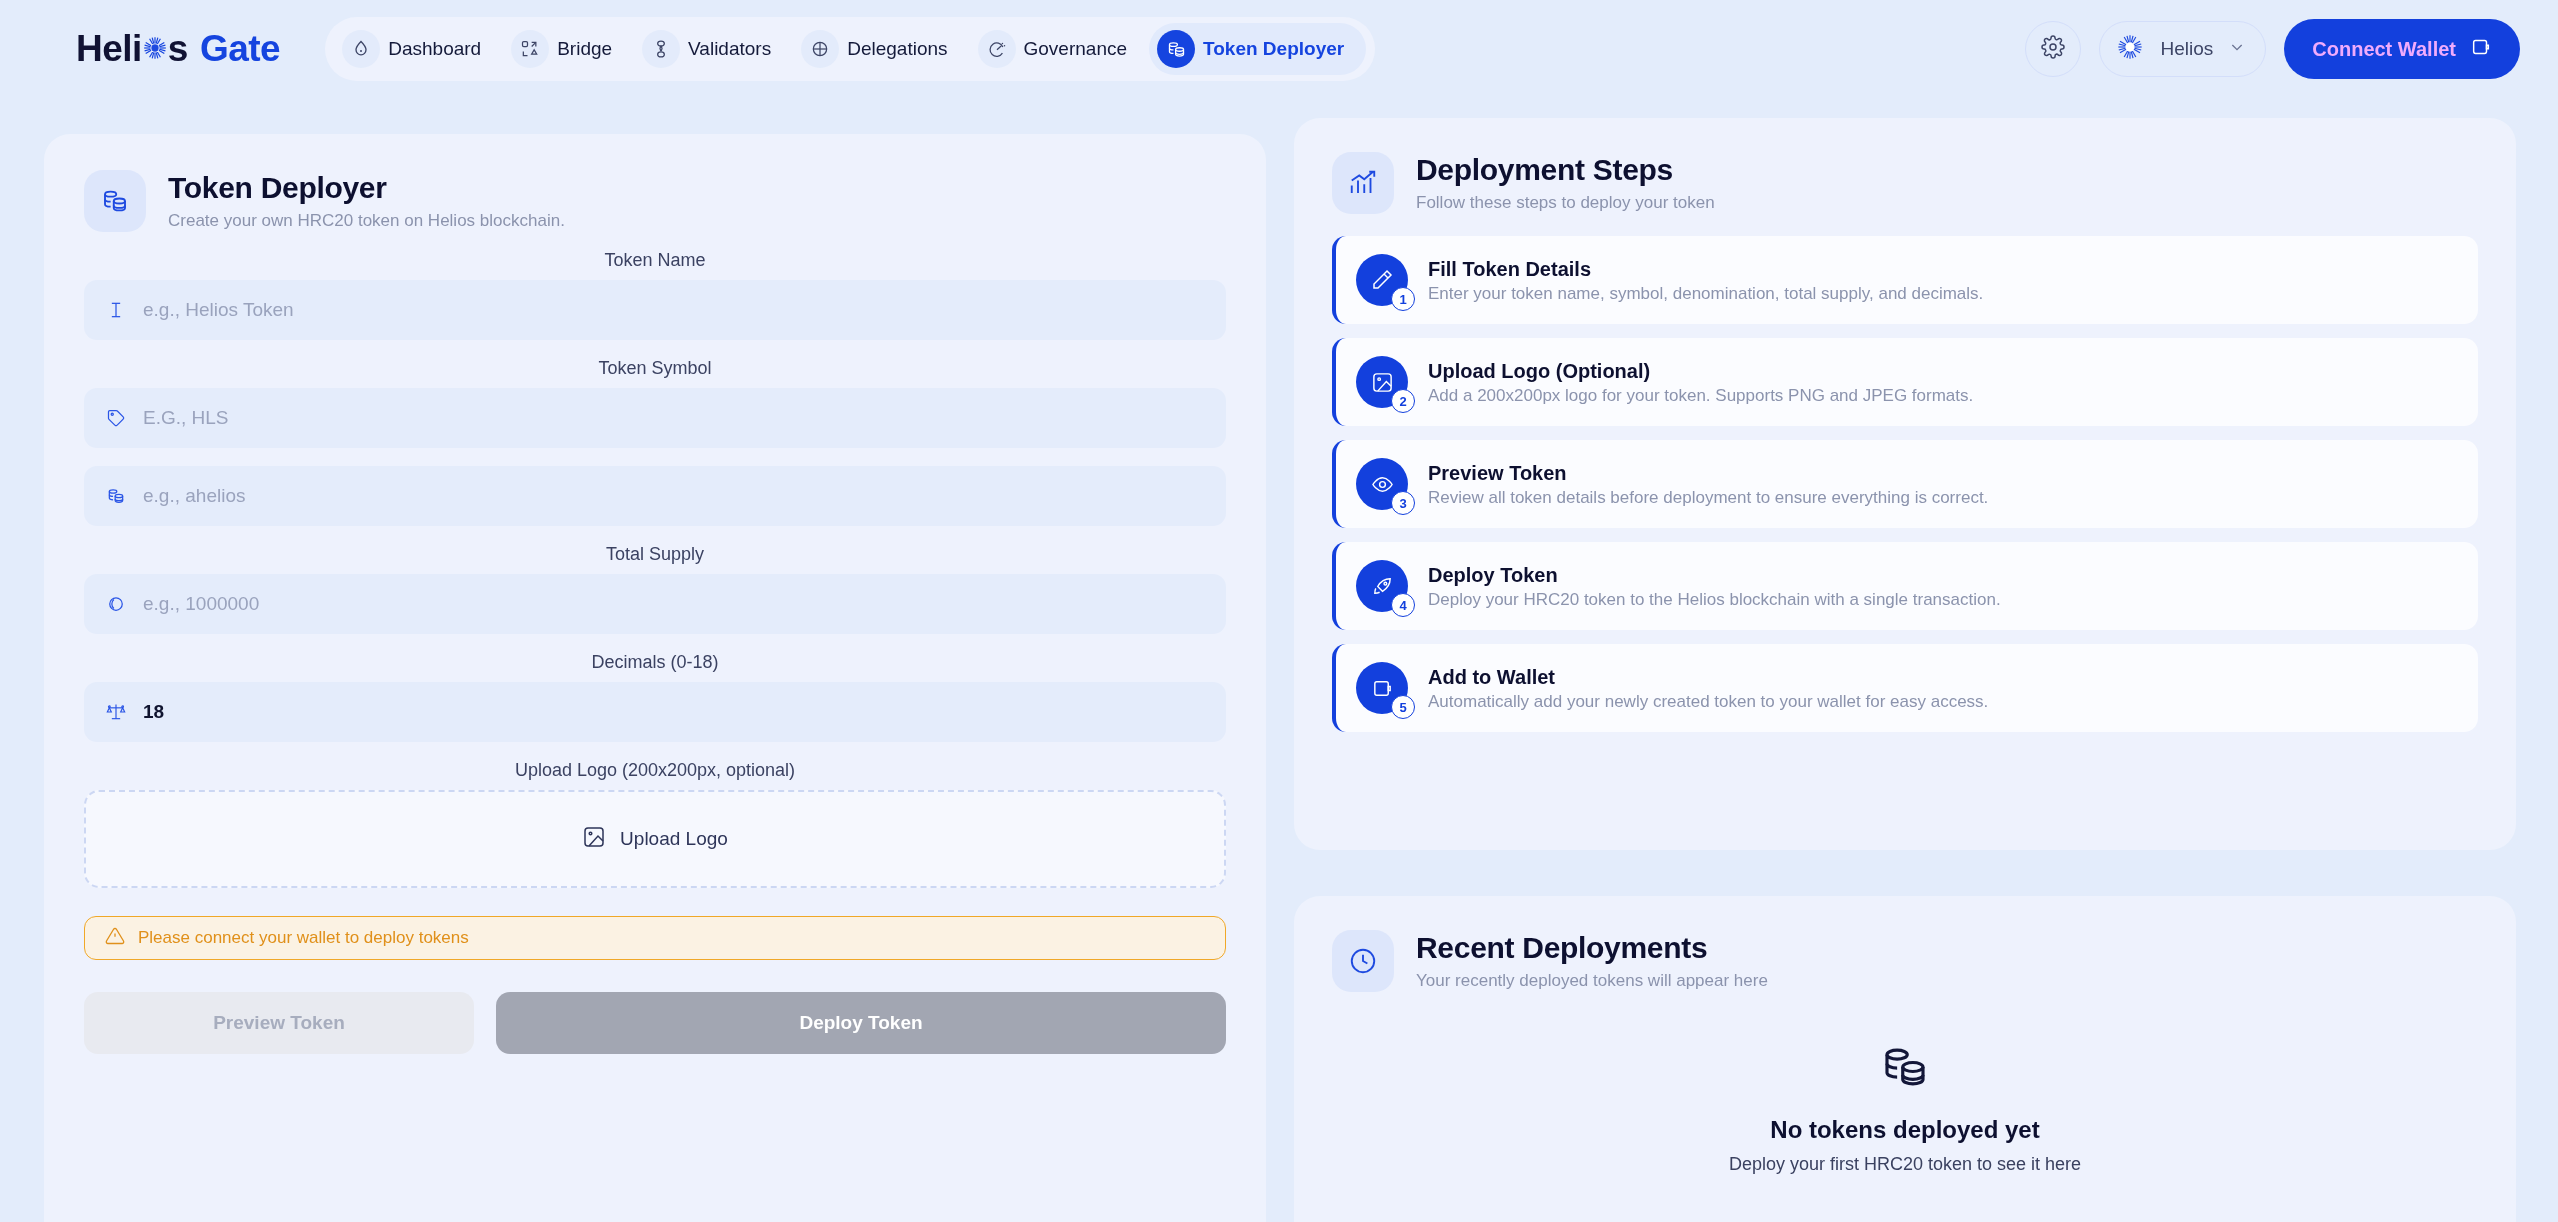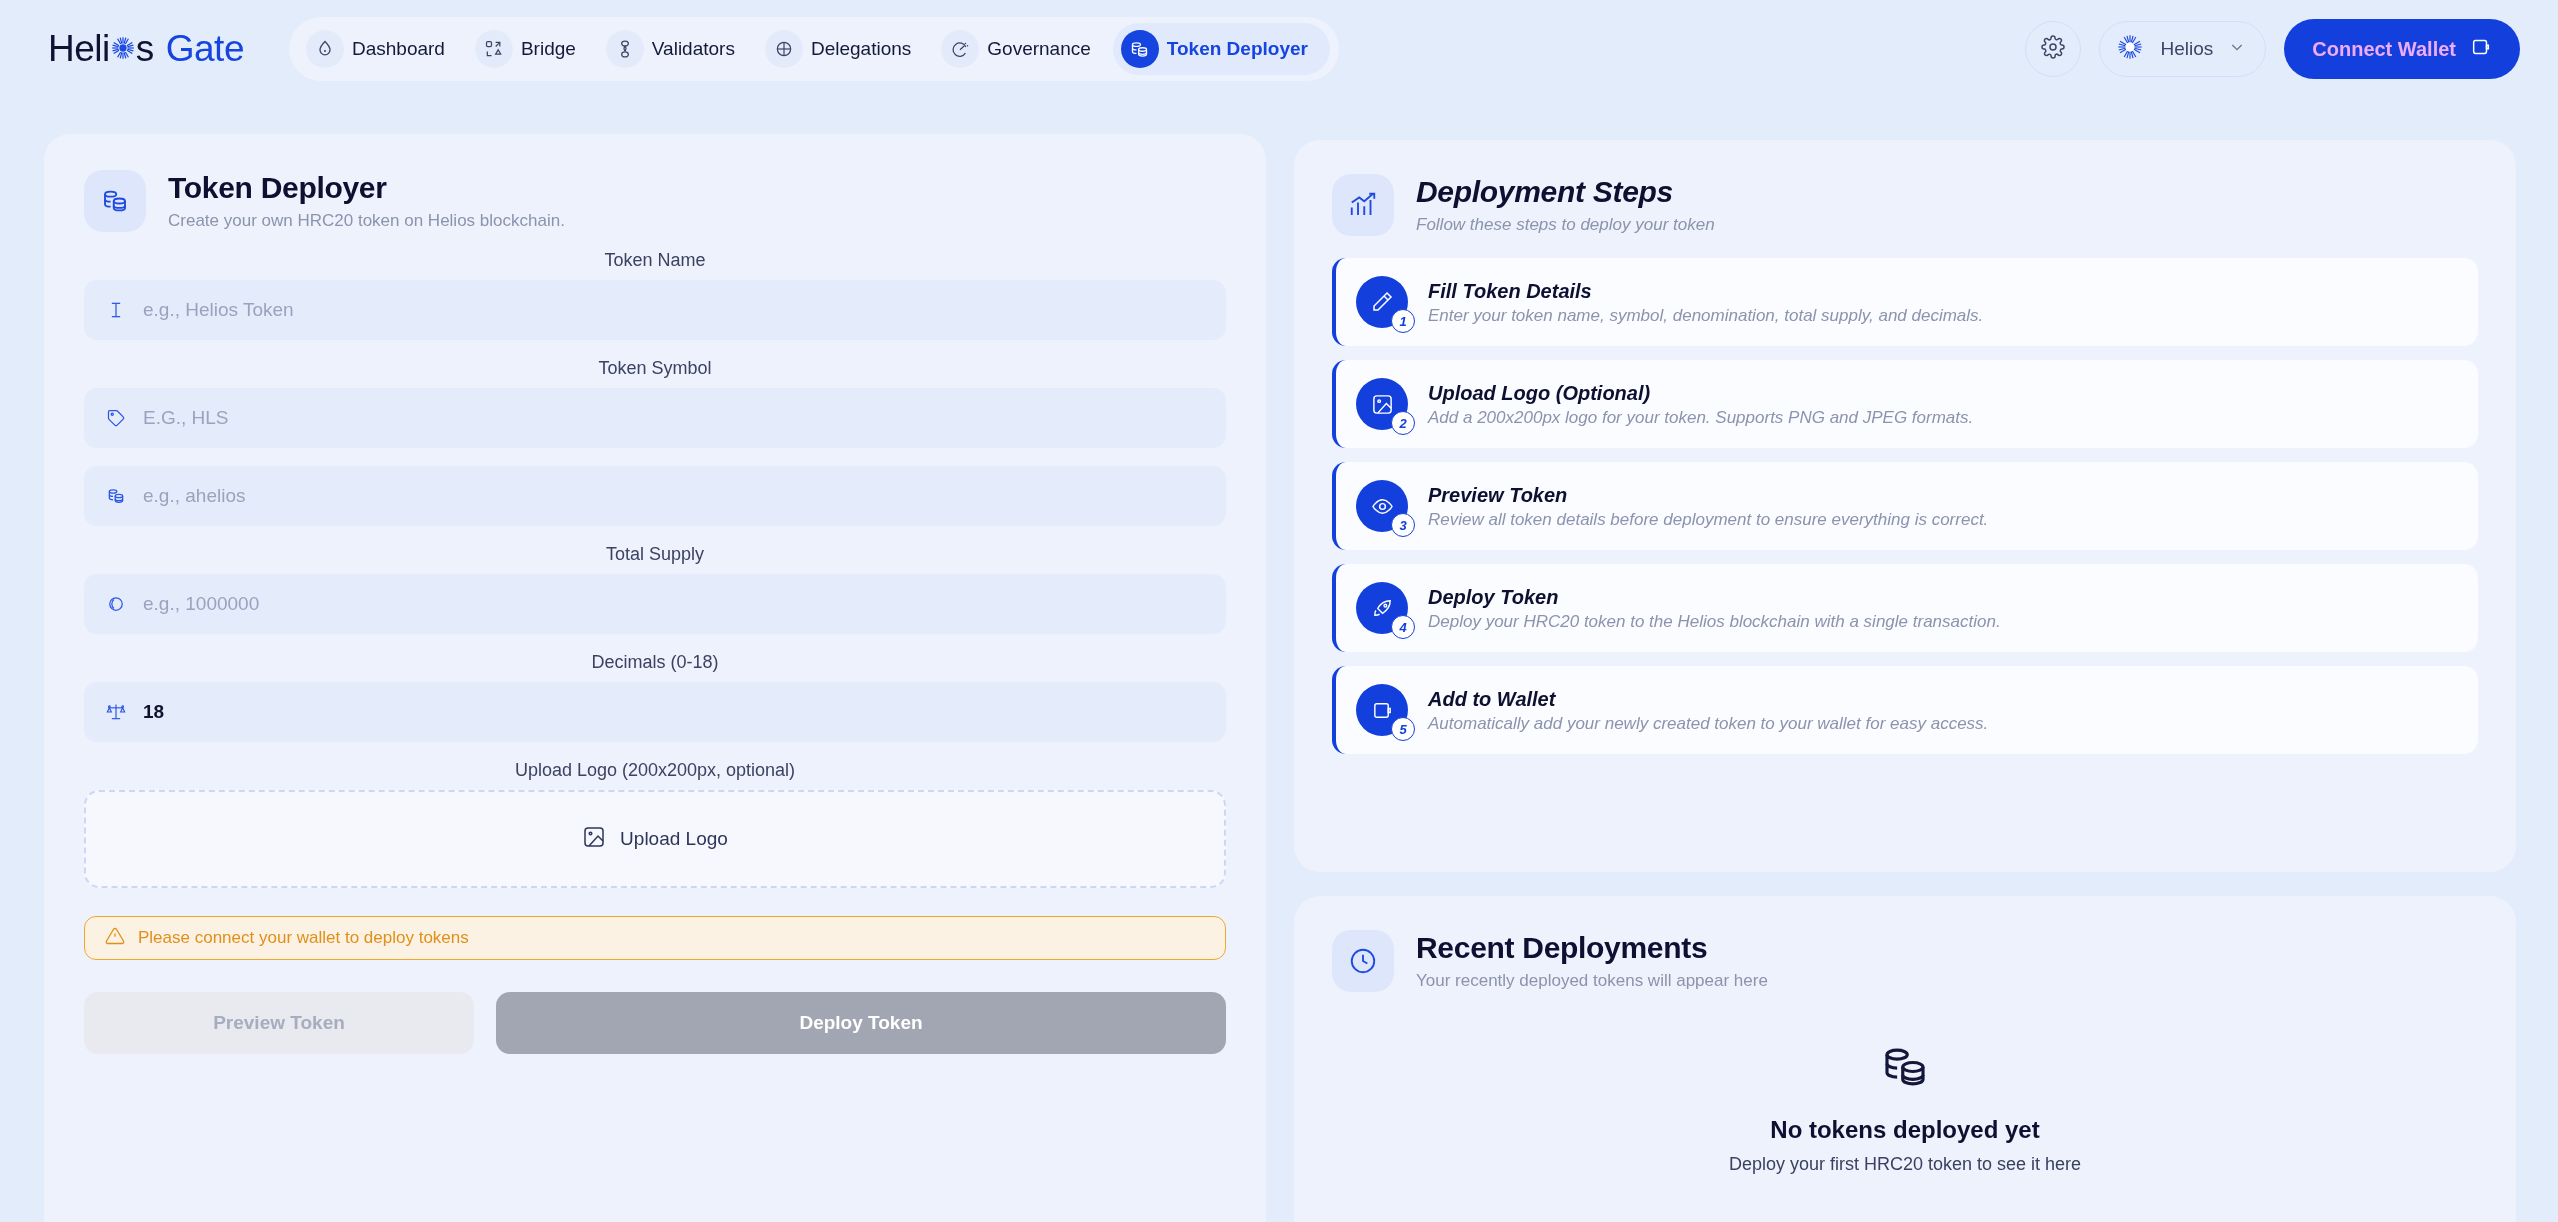--- a/index.html
+++ b/index.html
@@ -11,22 +11,22 @@
   }
   body { position: relative; }
 
   
   .header {
     position: absolute; top: 0; left: 0; width: 2558px; height: 98px;
     background: #e3ecfb;
     display: flex; align-items: center;
   }
   .logo {
-    margin-left: 48px;
-    font-size: 37px; font-weight: 400; letter-spacing: -.5px;
+    margin-left: 76px;
+    font-size: 37px; font-weight: 700; letter-spacing: -.5px;
     display: flex; align-items: flex-start; white-space: nowrap;
   }
   .logo .lg-a { color: #101233; }
   .logo .lg-b { color: #1544df; }
   .sunburst { display:inline-block; vertical-align:middle; }
 
   .navwrap {
     margin-left: 45px;
     background: #eef2fd;
     border-radius: 46px;
@@ -86,24 +86,23 @@
   .card {
     background: #eef2fd;
     border-radius: 26px;
   }
   .card-left {
     position: absolute; left: 44px; top: 36px;
     width: 1222px; height: 1107px;
     padding: 36px 40px 0 40px;
   }
   .card-right-top {
-    position: absolute; left: 1294px; top: 42px;
+    position: absolute; left: 1294px; top: 20px;
     width: 1222px; height: 732px;
     padding: 34px 38px 0 38px;
-    font-style: italic;
   }
   .card-right-bot {
     position: absolute; left: 1294px; top: 798px;
     width: 1222px; height: 345px;
     padding: 34px 38px 0 38px;
   }
   .card-bot-l {
     position: absolute; left: 44px; top: 1090px;
     width: 1222px; height: 140px;
   }

